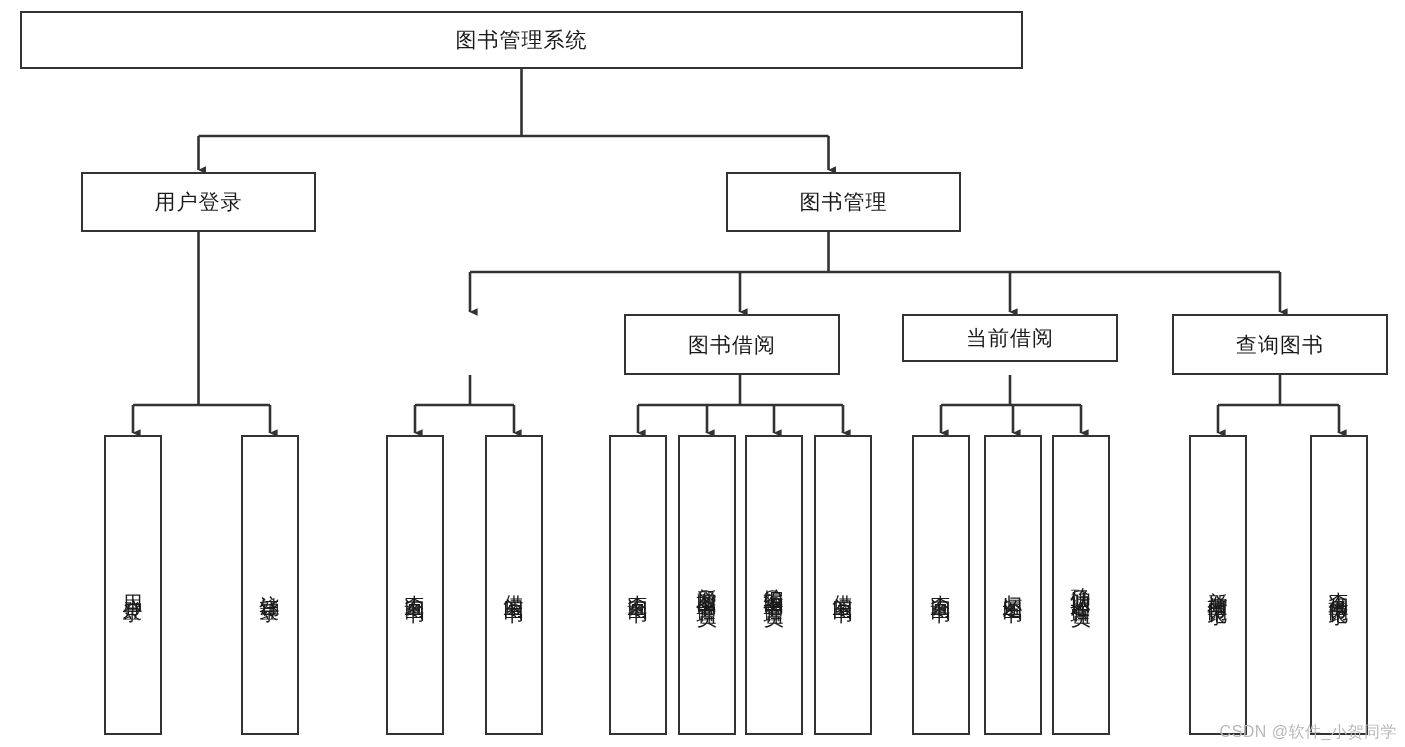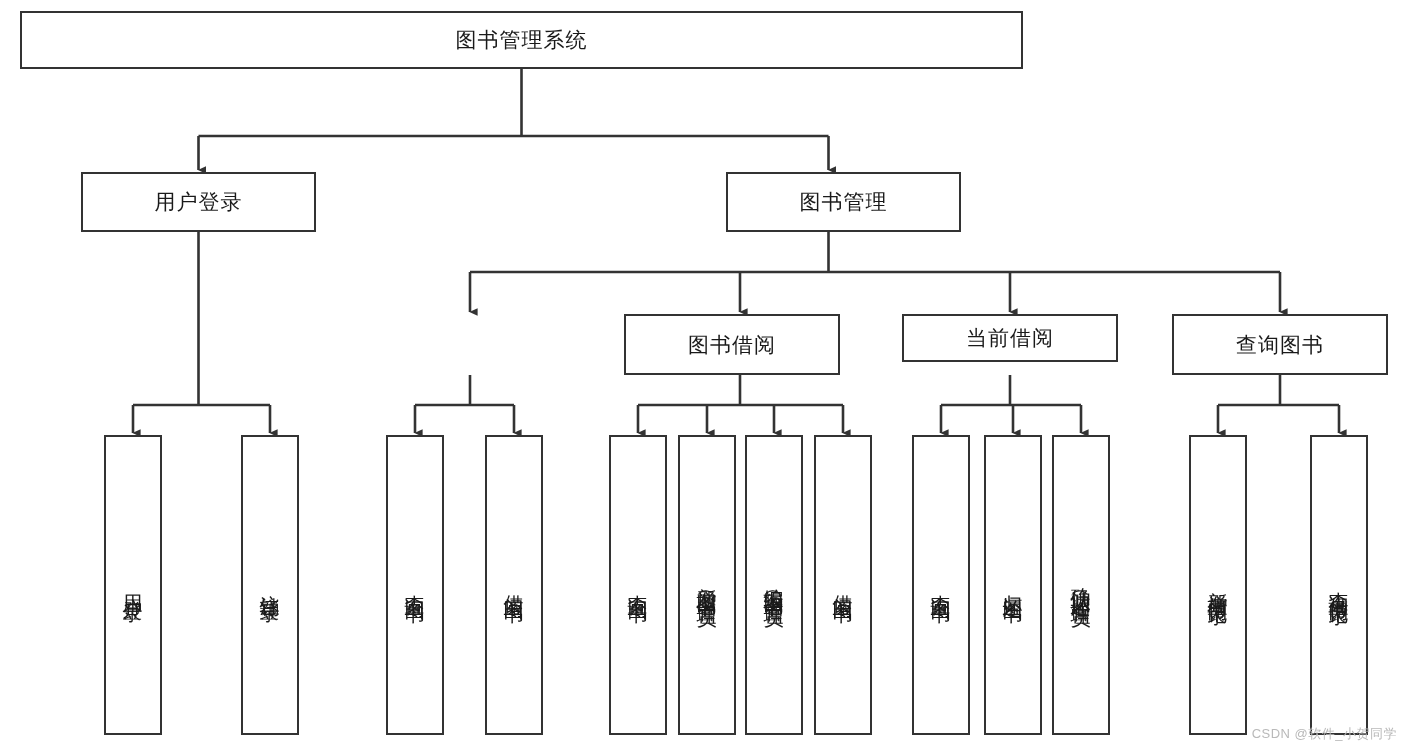--- a/index.html
+++ b/index.html
@@ -44,21 +44,21 @@
     text-orientation: upright;
     font-size: 20px;
     letter-spacing: 3px;
     padding: 6px 0;
     line-height: 1;
   }
   .watermark {
     position: absolute;
     right: 8px;
     bottom: 4px;
-    font-size: 13px;
+    font-size: 16px;
     color: #b9b9b9;
     letter-spacing: 0.5px;
     white-space: nowrap;
   }
 </style>
 </head>
 <body>
 
 <div id="stage">
 

